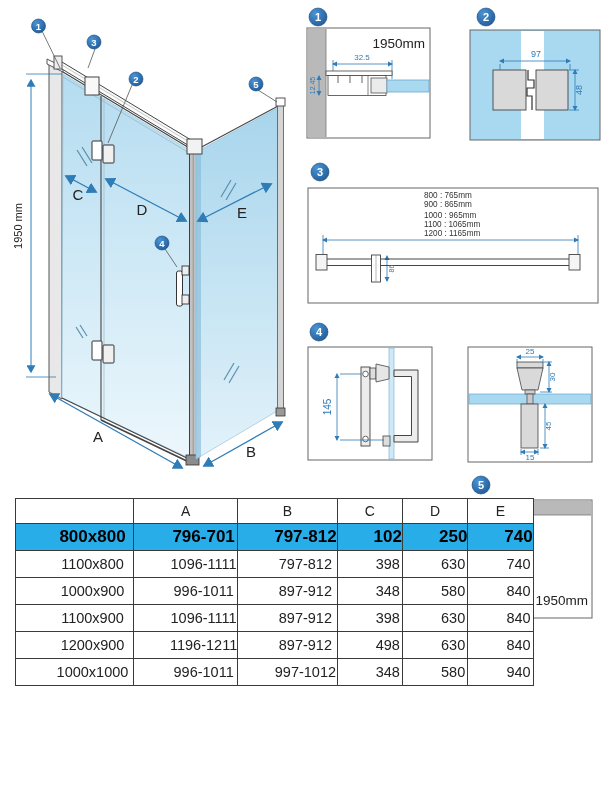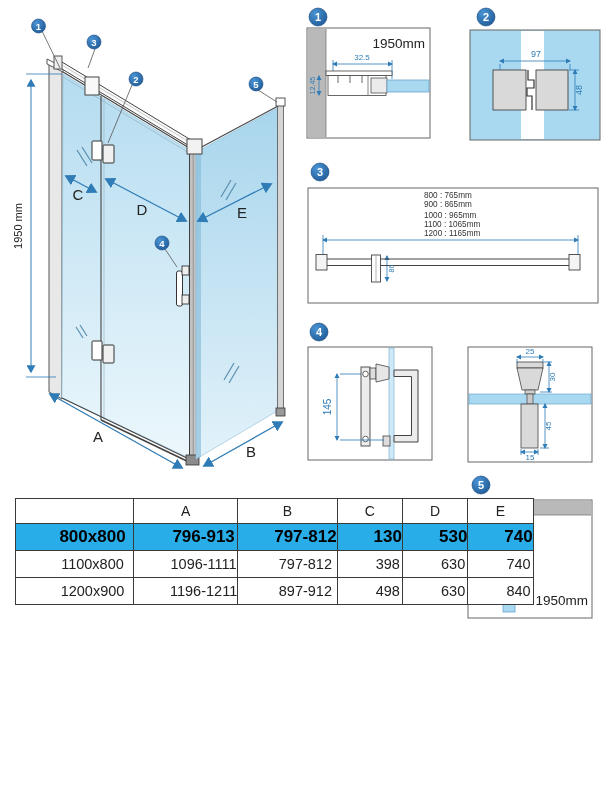--- a/index.html
+++ b/index.html
@@ -320,38 +320,62 @@
           <th>A</th>
           <th>B</th>
           <th>C</th>
           <th>D</th>
           <th>E</th>
         </tr>
       </thead>
   <tbody id="tbody-rows">
         <tr class="hl">
           <td>800x800</td>
-          <td>796-913</td>
+          <td>796-701</td>
           <td>797-812</td>
-          <td>130</td>
-          <td>530</td>
+          <td>102</td>
+          <td>250</td>
           <td>740</td>
         </tr>
         <tr>
           <td>1100x800</td>
           <td>1096-1111</td>
           <td>797-812</td>
           <td>398</td>
           <td>630</td>
           <td>740</td>
         </tr>
         <tr>
+          <td>1000x900</td>
+          <td>996-1011</td>
+          <td>897-912</td>
+          <td>348</td>
+          <td>580</td>
+          <td>840</td>
+        </tr>
+        <tr>
+          <td>1100x900</td>
+          <td>1096-1111</td>
+          <td>897-912</td>
+          <td>398</td>
+          <td>630</td>
+          <td>840</td>
+        </tr>
+        <tr>
           <td>1200x900</td>
           <td>1196-1211</td>
           <td>897-912</td>
           <td>498</td>
           <td>630</td>
           <td>840</td>
         </tr>
+        <tr>
+          <td>1000x1000</td>
+          <td>996-1011</td>
+          <td>997-1012</td>
+          <td>348</td>
+          <td>580</td>
+          <td>940</td>
+        </tr>
       </tbody>
 </table>
 
 </div>
 
 </body></html>

